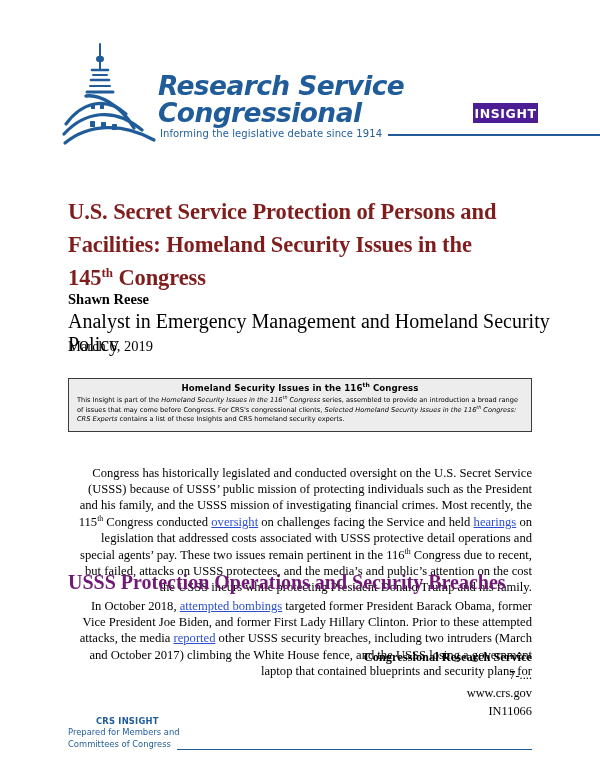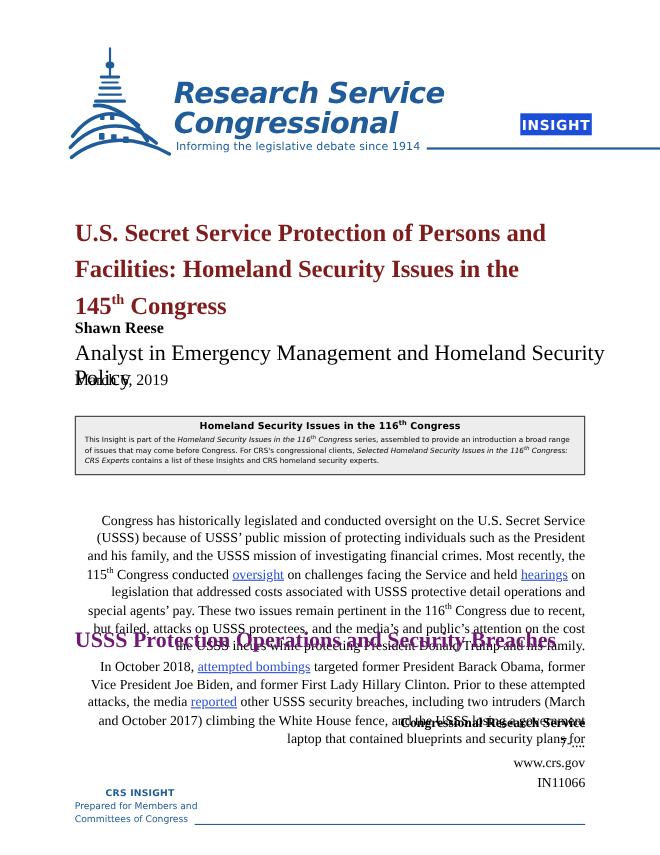--- a/index.html
+++ b/index.html
@@ -73,21 +73,21 @@
     background: #1F5C99;
     margin-left: 6px;
     margin-top: 3px;
   }
   .insight-badge {
     position: absolute;
     left: 473px;
     top: 103px;
     width: 65px;
     height: 20px;
-    background: #1d4ed8;
+    background: #4c1d95;
     color: #ffffff;
     font-family: "DejaVu Sans", sans-serif;
     font-weight: bold;
     font-size: 12.5px;
     letter-spacing: 0.6px;
     display: flex;
     align-items: center;
     justify-content: center;
   }
 

